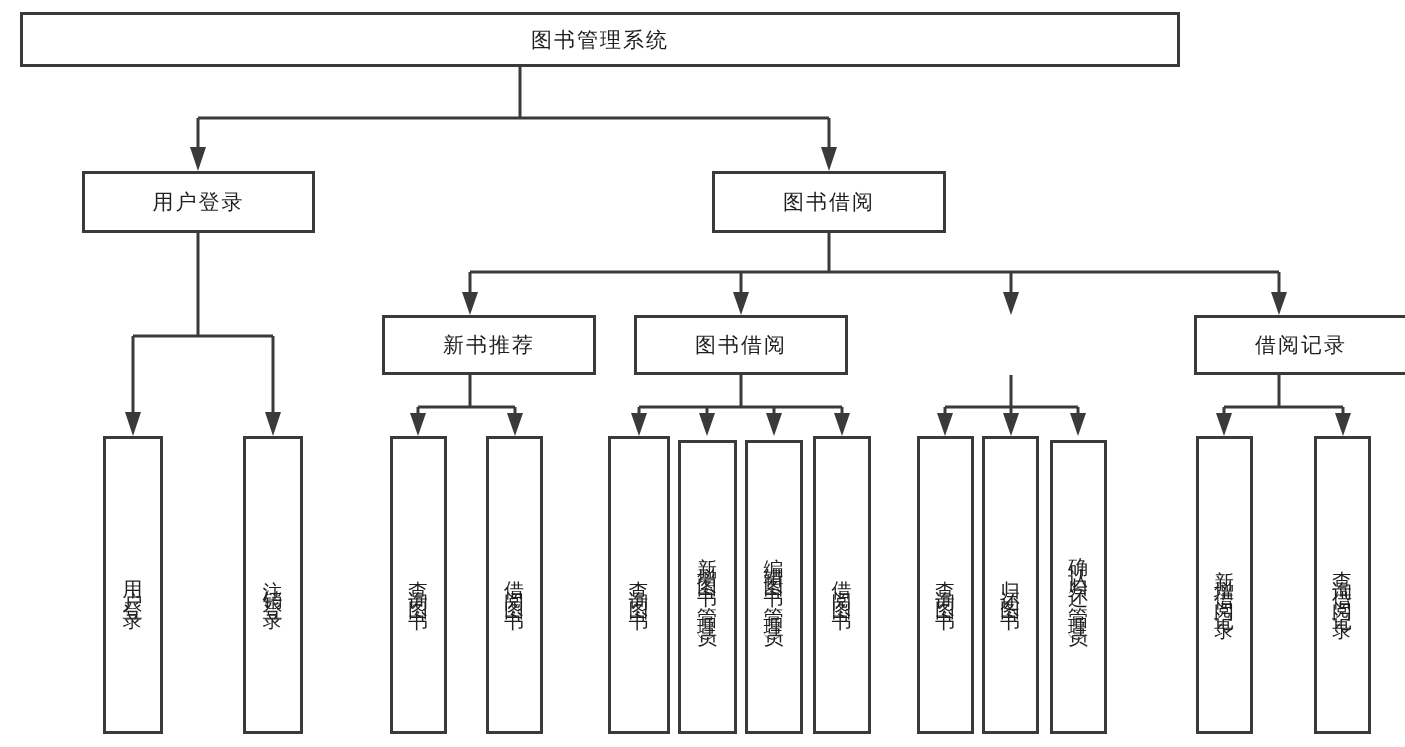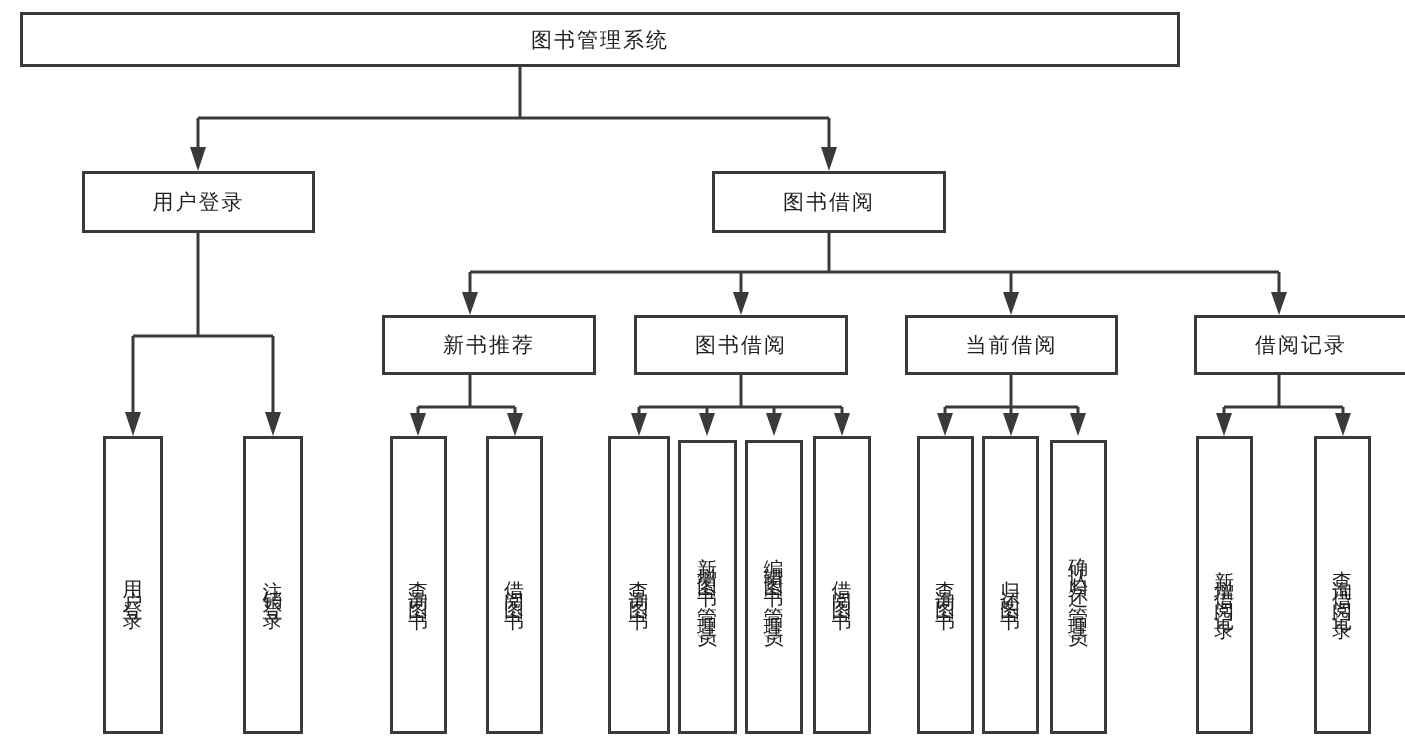--- a/index.html
+++ b/index.html
@@ -132,23 +132,20 @@
   <div class="node h-node" style="left:712px;top:171px;width:234px;height:62px;">
     <span>图书借阅</span>
   </div>
 
   <div class="node h-node" style="left:382px;top:315px;width:214px;height:60px;">
     <span>新书推荐</span>
   </div>
   <div class="node h-node" style="left:634px;top:315px;width:214px;height:60px;">
     <span>图书借阅</span>
   </div>
-  <div class="node h-node" style="left:905px;top:315px;width:213px;height:60px;">
-    <span>当前借阅</span>
-  </div>
   <div class="node h-node" style="left:1172px;top:315px;width:214px;height:60px;margin-left:22px;">
     <span>借阅记录</span>
   </div>
 
   <div class="node v-node" style="left:103px;top:436px;width:60px;height:298px;">
     <span>用户登录</span>
   </div>
   <div class="node v-node" style="left:243px;top:436px;width:60px;height:298px;">
     <span>注销登录</span>
   </div>

